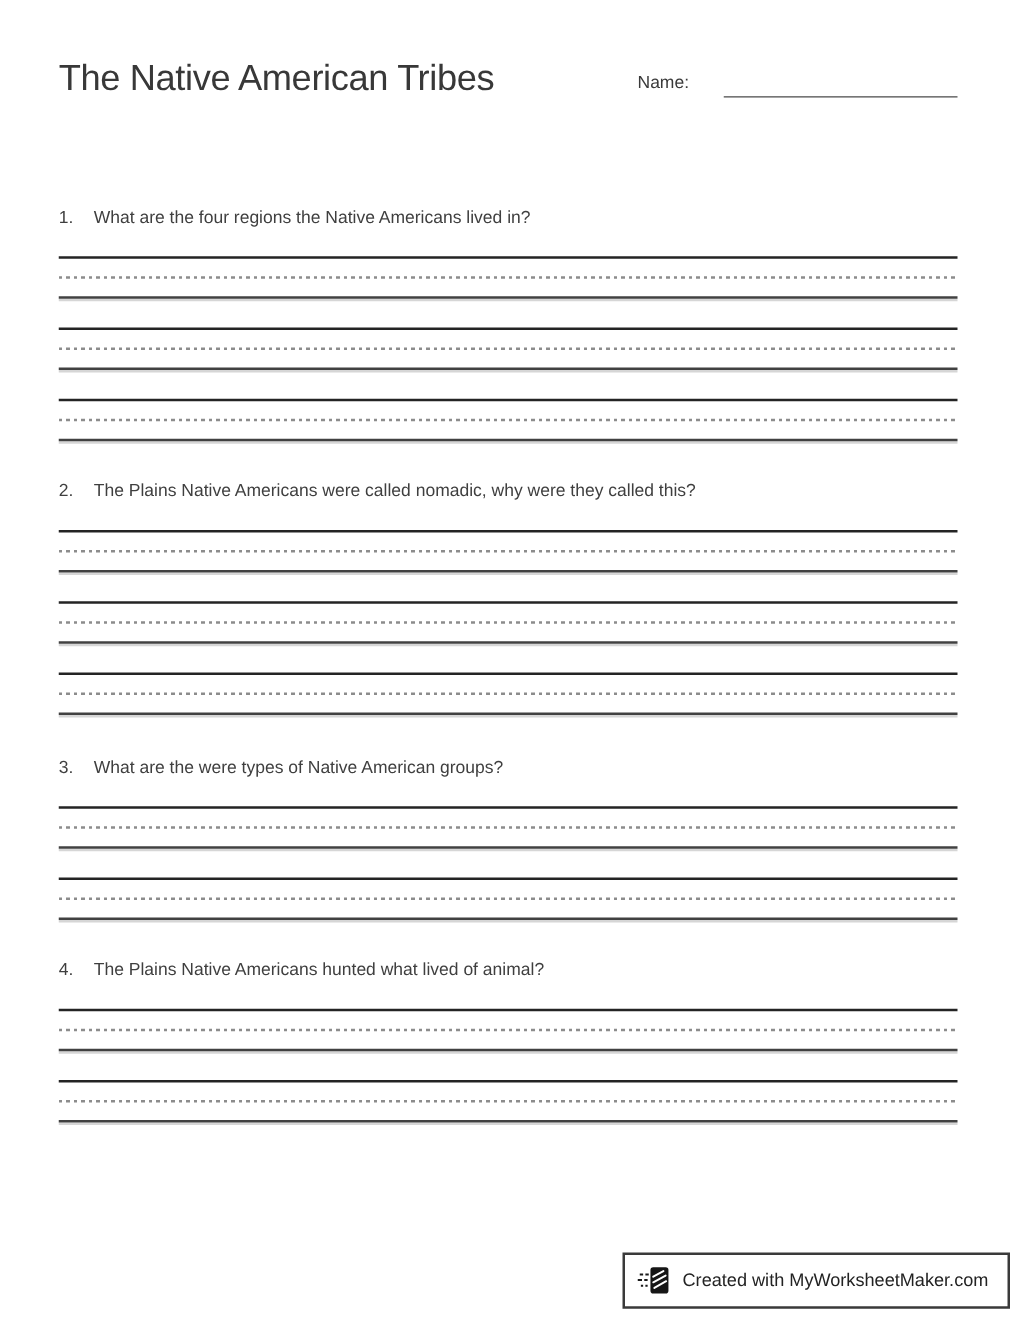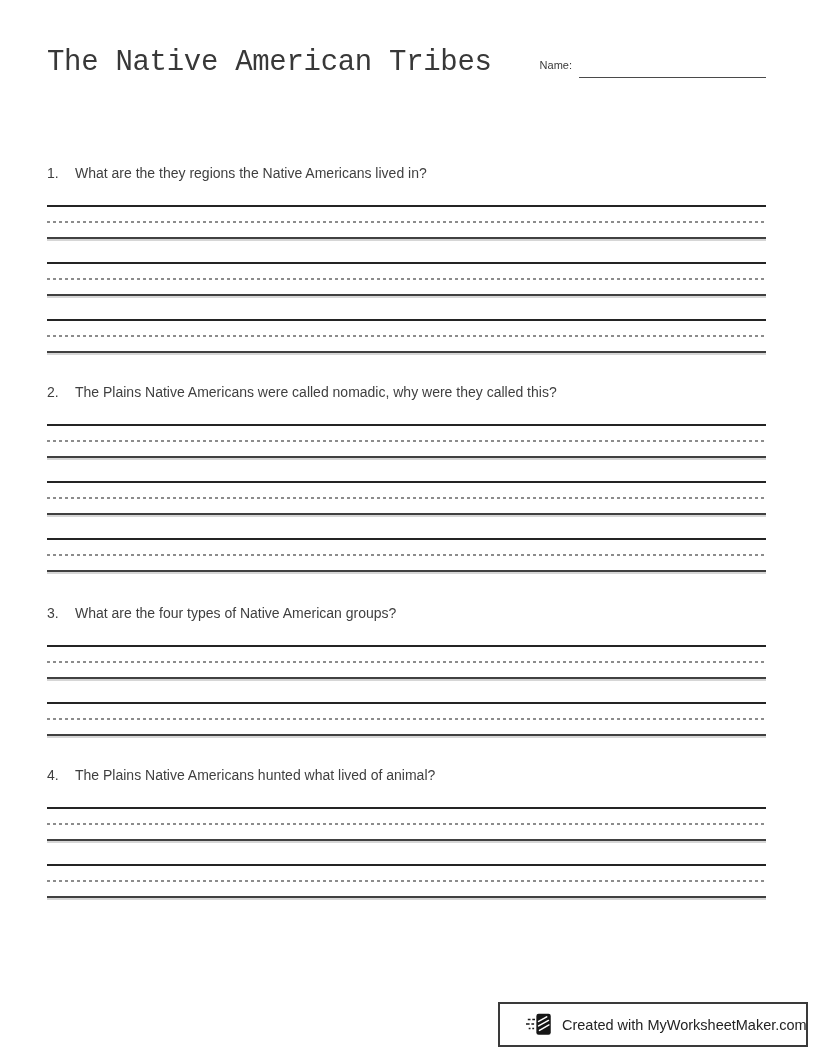--- a/index.html
+++ b/index.html
@@ -22,33 +22,32 @@
   .inner{margin:0 50px 0 47px;}
 
   
   .title{
     margin:46px 0 0 0;
     font-size:29px;
     font-weight:400;
     letter-spacing:-0.3px;
     line-height:34px;
     color:#383838;
-    font-family:Liberation Mono, monospace;
   }
   .namedate{
     position:absolute;
     top:50px;right:50px;width:256px;
   }
   .field-row{
     display:flex;align-items:flex-end;
     height:28px;margin-bottom:10px;
   }
   .field-label{
-    width:62px;text-align:right;margin-right:7px;
-    font-size:11px;color:#3a3a3a;line-height:20px;
+    width:62px;margin-right:7px;
+    font-size:14px;color:#3a3a3a;line-height:20px;
     padding-bottom:3px;white-space:nowrap;
   }
   .field-line{
     flex:1;height:100%;
     border-bottom:1.5px solid var(--underline);
   }
 
   
   .question{margin:0;}
   .q1{margin-top:84px;}
@@ -72,21 +71,21 @@
     background:repeating-linear-gradient(to right,var(--rule-dashed) 0 3px,transparent 3px 6px);
   }
 
   
   .footer{
     position:absolute;right:8px;bottom:9px;
     width:310px;height:45px;
     border:2px solid var(--footer-border);
     background:#ffffff;
     display:flex;align-items:center;
-    padding:0 26px;gap:9px;margin-top:28px;
+    padding:0 10px;gap:9px;margin-top:28px;
   }
   .logo{flex:0 0 auto;display:flex;align-items:center;}
   .credit{font-size:14.5px;color:#232323;white-space:nowrap;}
 </style>
 </head>
 <body>
 
 <div class="page">
   <div class="inner">
 
@@ -99,21 +98,21 @@
         <span class="field-label">Name:</span>
         <span class="field-line"></span>
       </div>
     </div>
 
     <main>
 
       <section class="question q1">
         <div class="q-row">
           <span class="q-num">1.</span>
-          <span class="q-text">What are the they regions the Native Americans lived in?</span>
+          <span class="q-text">What are the four regions the Native Americans lived in?</span>
         </div>
         <div class="answer-lines">
             <div class="rule-group">
               <div class="rule-solid rule-top"></div>
               <div class="rule-dashed"></div>
               <div class="rule-solid rule-bottom"></div>
             </div>
             <div class="rule-group">
               <div class="rule-solid rule-top"></div>
               <div class="rule-dashed"></div>
@@ -147,21 +146,21 @@
               <div class="rule-solid rule-top"></div>
               <div class="rule-dashed"></div>
               <div class="rule-solid rule-bottom"></div>
             </div>
           </div>
       </section>
 
       <section class="question q3">
         <div class="q-row">
           <span class="q-num">3.</span>
-          <span class="q-text">What are the four types of Native American groups?</span>
+          <span class="q-text">What are the were types of Native American groups?</span>
         </div>
         <div class="answer-lines">
             <div class="rule-group">
               <div class="rule-solid rule-top"></div>
               <div class="rule-dashed"></div>
               <div class="rule-solid rule-bottom"></div>
             </div>
             <div class="rule-group">
               <div class="rule-solid rule-top"></div>
               <div class="rule-dashed"></div>

